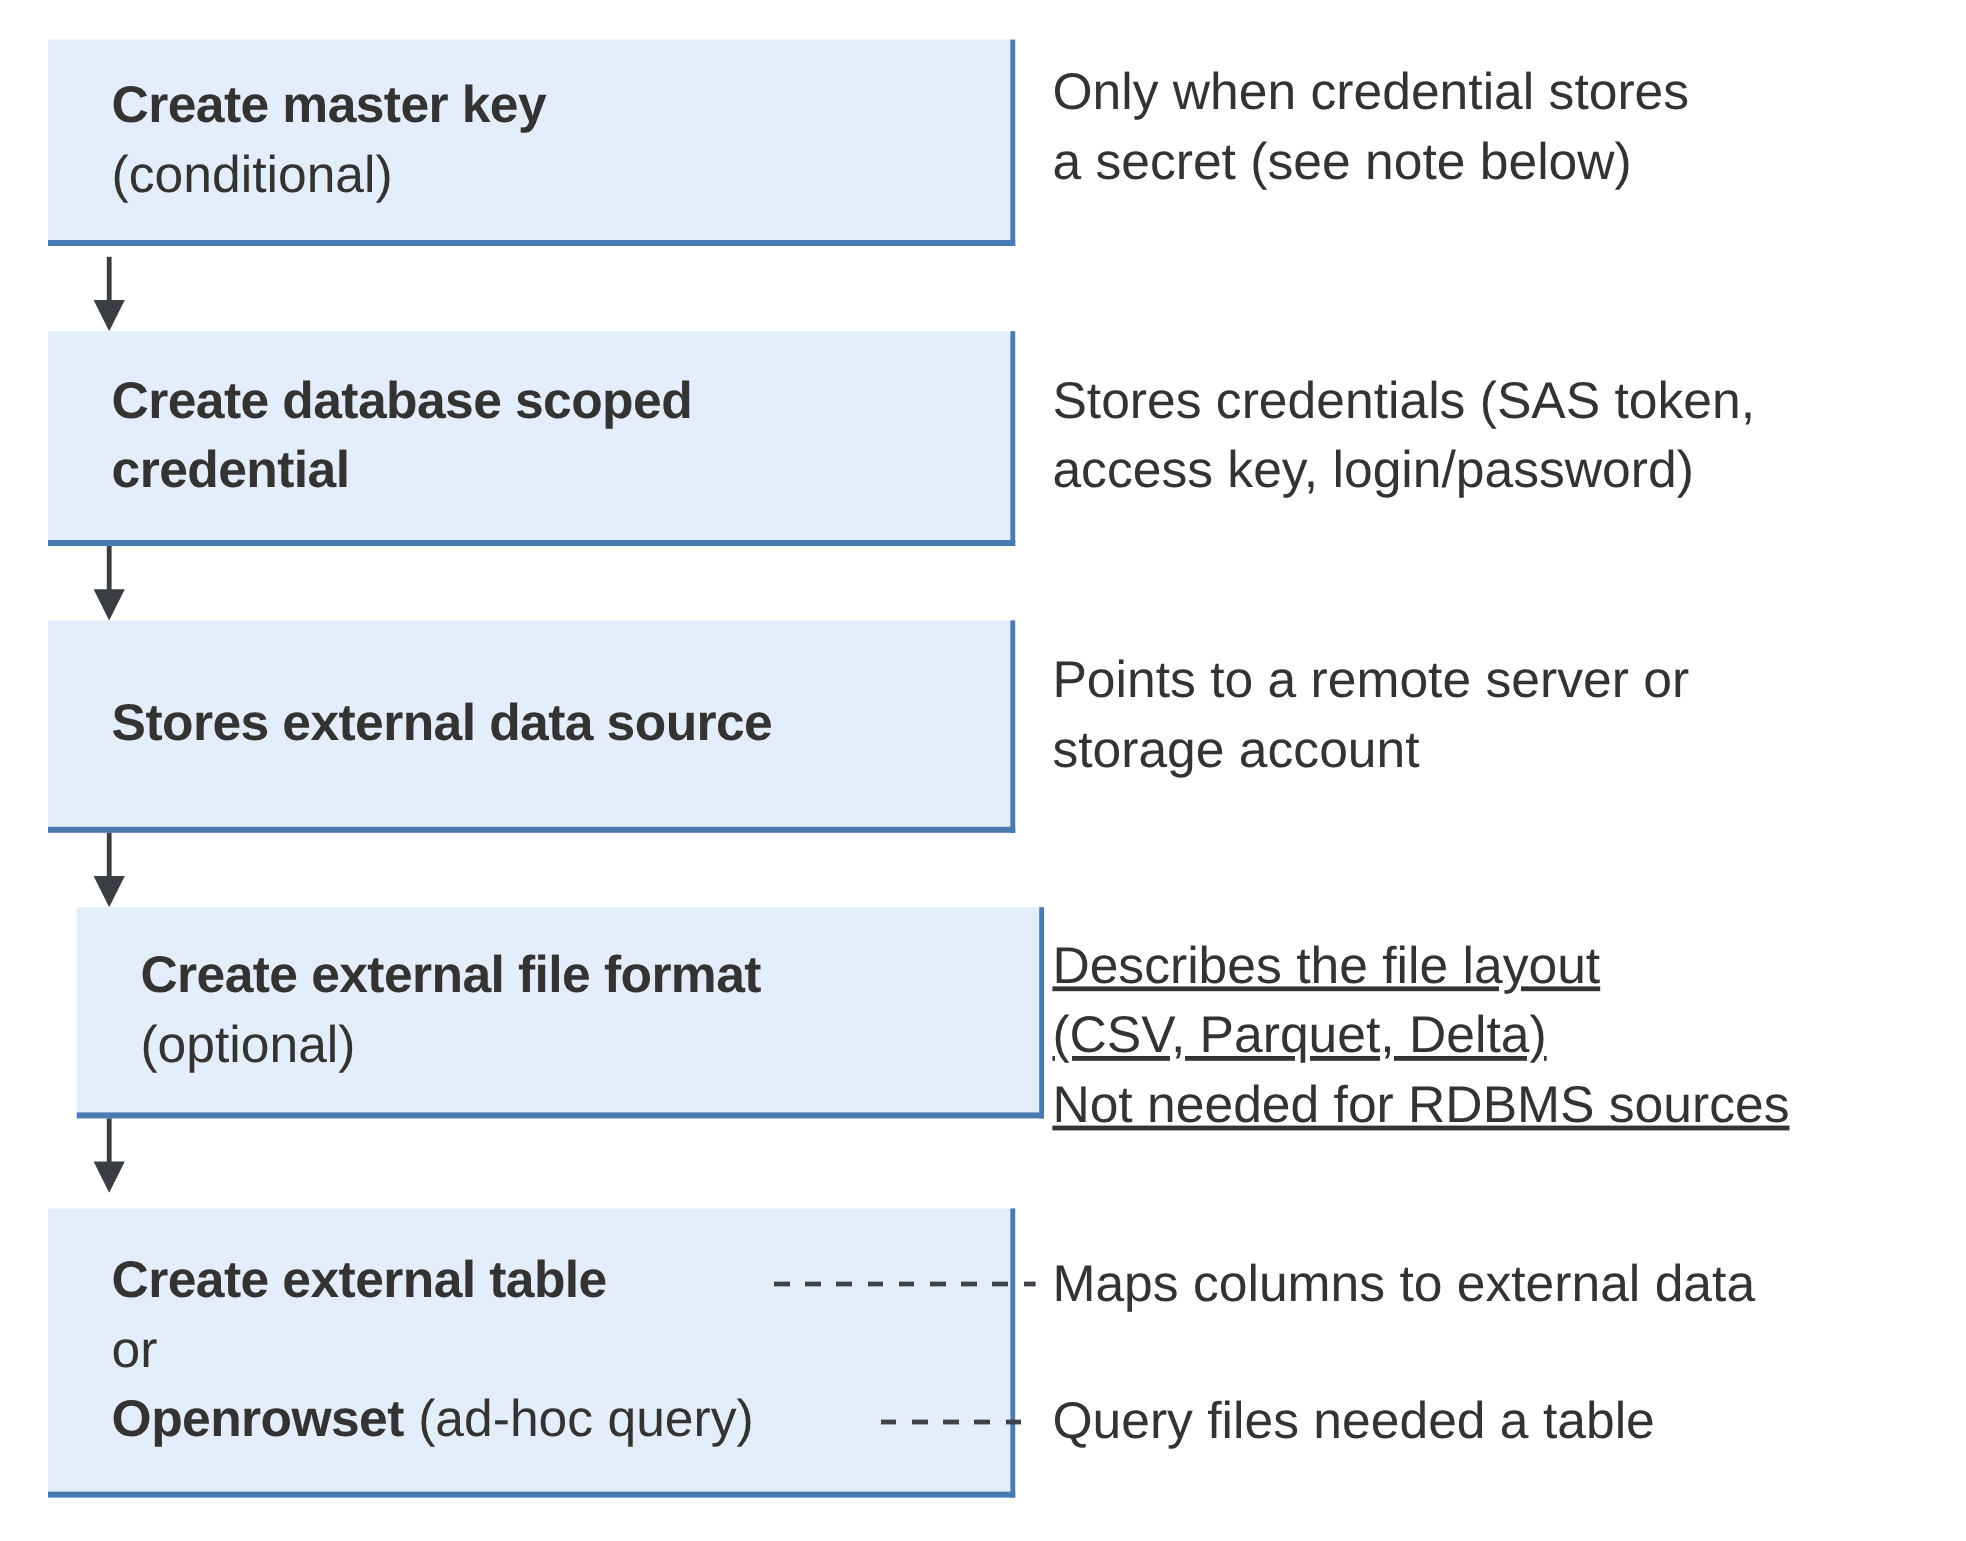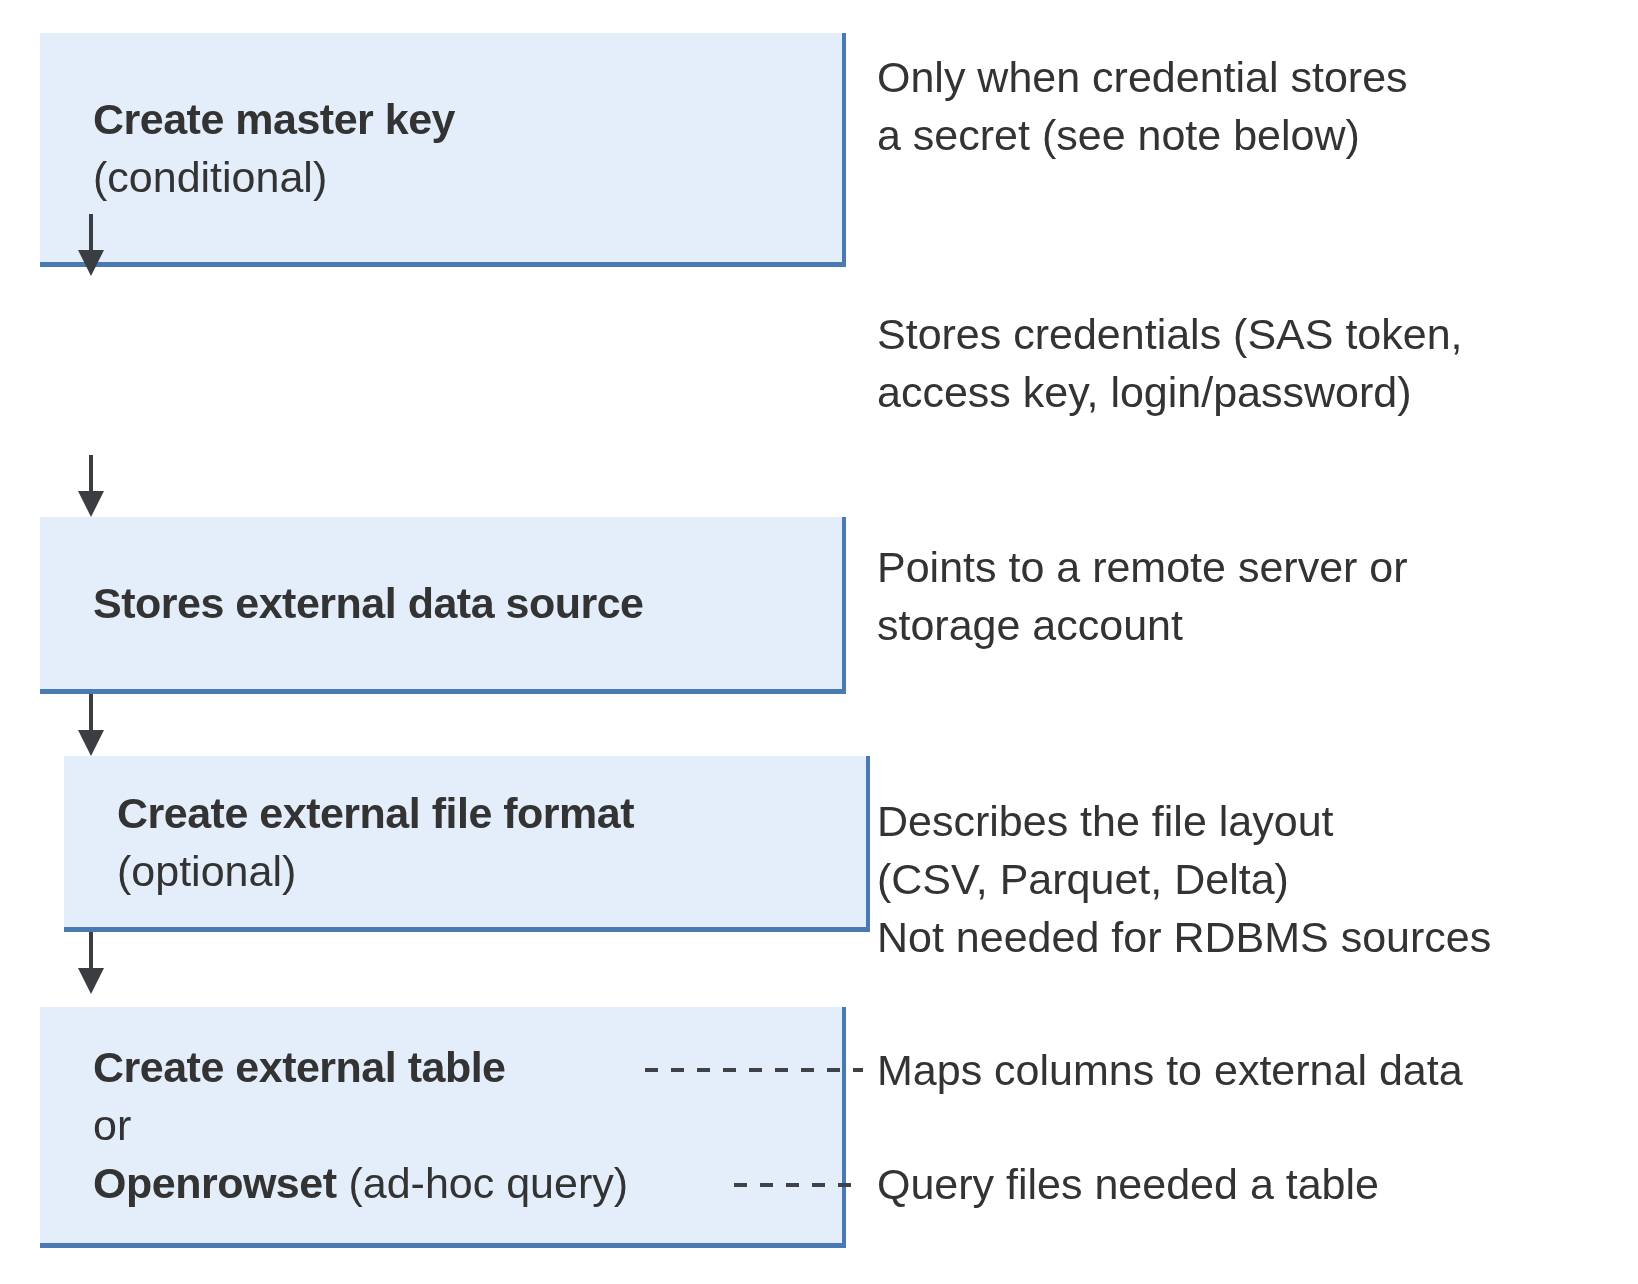--- a/index.html
+++ b/index.html
@@ -21,21 +21,21 @@
     left:40px;
     width:806px;
     background:var(--box-fill,#e4eefb);
     border-right:4px solid var(--box-border,#4a7ab2);
     border-bottom:5px solid var(--box-border,#4a7ab2);
     display:flex;
     flex-direction:column;
     justify-content:center;
     padding-left:53px;
   }
-  .box1 { top:33px;   height:234px; }
+  .box1 { top:33px;   height:172px; }
   .box2 { top:276px;  height:179px; }
   .box3 { top:517px;  height:177px; }
   .box4 { top:756px;  height:176px;margin-left:24px; }
   .box5 { top:1007px; height:241px; }
 
   .box-line { font-size:43px; line-height:58px; white-space:pre-line; }
   .bold    { font-weight:700; letter-spacing:-0.5px; }
   .regular { font-weight:400; }
 
   
@@ -60,21 +60,21 @@
     position:absolute;
     left:877px;
     width:740px;
     font-size:43px;
     line-height:58px;
     white-space:pre-line;
   }
   .note1 { top:48px; }
   .note2 { top:305px; }
   .note3 { top:538px; }
-  .note4 { top:792px; }
+  .note4 { top:776px;text-decoration:underline; }
   .note5 { top:1041px; }
   .note6 { top:1155px; }
 
   
   .dash {
     position:absolute;
     height:4px;
     background:repeating-linear-gradient(90deg,
       var(--connector,#3f4347) 0 13px,
       transparent 13px 26px);
@@ -89,20 +89,24 @@
 
   <div class="box box1">
     <div class="box-line bold">Create master key</div>
     <div class="box-line regular">(conditional)</div>
   </div>
   <div class="arrow arrow1">
     <div class="shaft"></div>
     <div class="head"></div>
   </div>
 
+  <div class="box box2">
+    <div class="box-line bold">Create database scoped
+credential</div>
+  </div>
   <div class="arrow arrow2">
     <div class="shaft"></div>
     <div class="head"></div>
   </div>
 
   <div class="box box3">
     <div class="box-line bold">Stores external data source</div>
   </div>
   <div class="arrow arrow3">
     <div class="shaft"></div>

